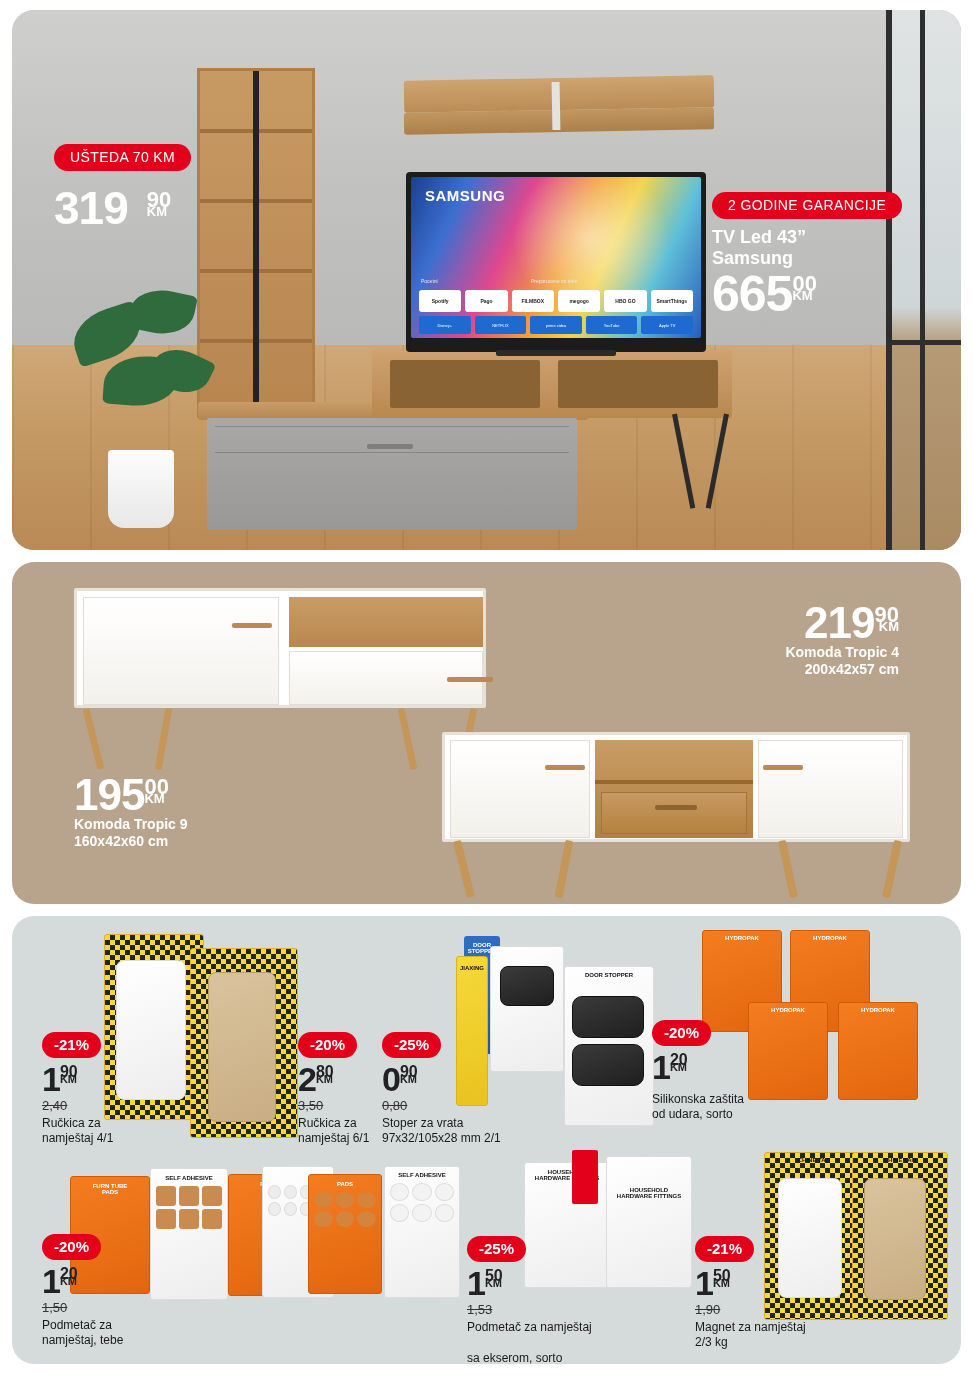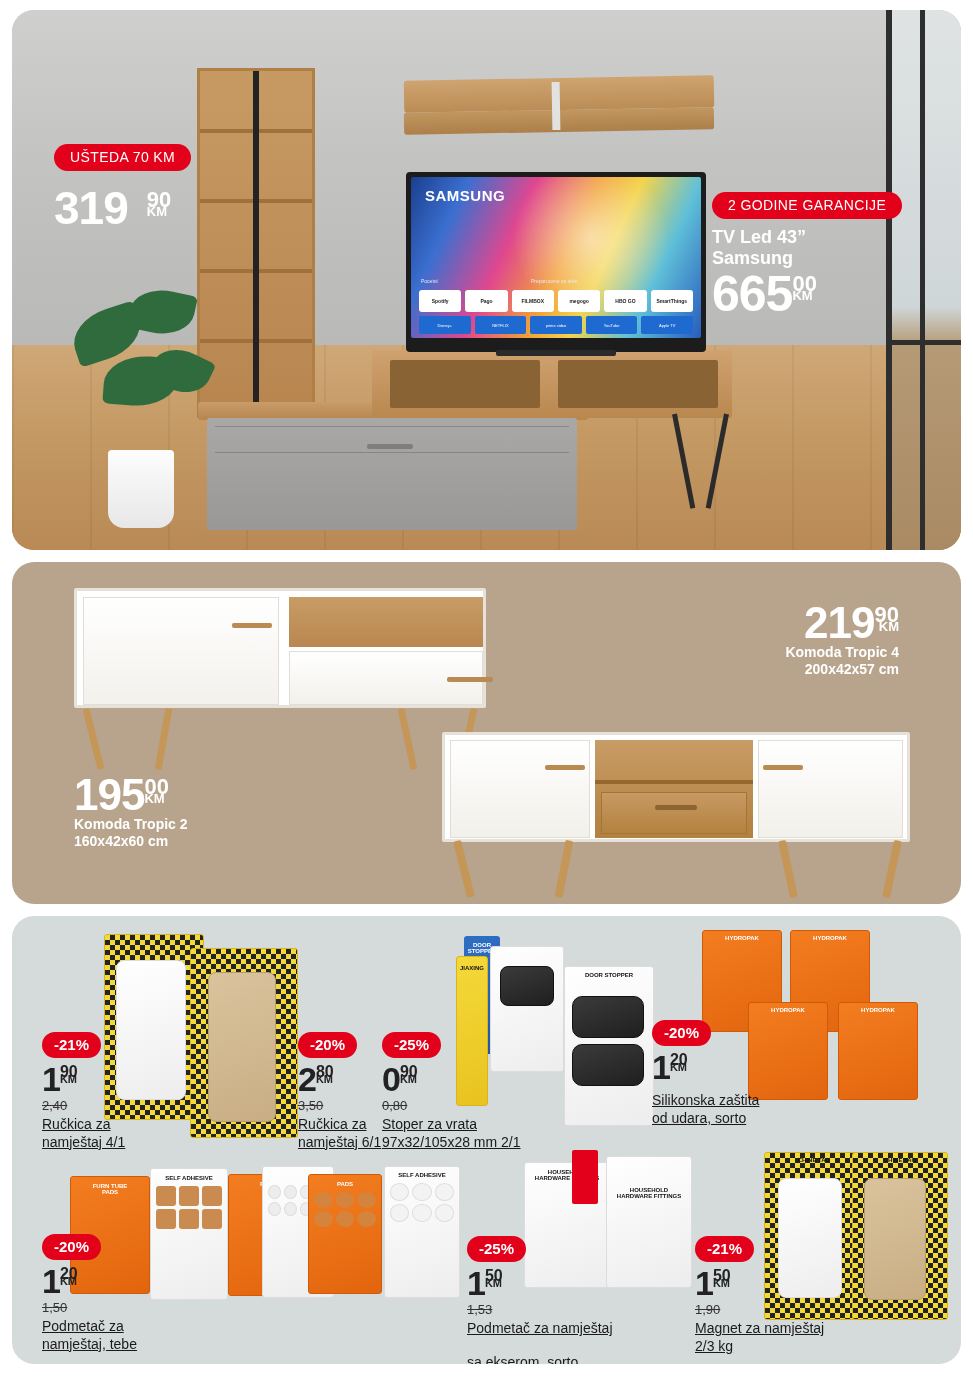--- a/index.html
+++ b/index.html
@@ -243,21 +243,21 @@
     font-size: 15px; font-weight: bold; padding: 4px 12px 5px 12px;
     display:inline-block;
   }
   .itm { position:absolute; }
   .itm .price-big { color:#222; font-size: 34px; line-height: 1; }
   .itm .price-cents { font-size: 16px; color:#222; }
   .itm .price-km { font-size: 11px; color:#222; }
   .old {
     font-size: 13px; color:#333; text-decoration: line-through; margin-top: 2px;
   }
-  .pname { font-size: 14px; color:#1a1a1a; line-height: 1.25; margin-top: 3px; text-decoration: underline; }
+  .pname { font-size: 12px; color:#1a1a1a; line-height: 1.25; margin-top: 3px; }
 
   
   .ph { position:absolute; border-radius:3px; }
   .pack-yellow { background: linear-gradient(160deg,#f4d93a,#e9c31f); border:1px solid #d8b518; }
   .pack-white { background: linear-gradient(160deg,#ffffff,#ededed); border:1px solid #dcdcdc; }
   .pack-orange { background: linear-gradient(160deg,#f47d20,#e2650d); border:1px solid #cf5b08; }
   .pack-dark { background: linear-gradient(160deg,#3b3b3b,#1f1f1f); border:1px solid #111; }
   .pack-kraft { background: linear-gradient(160deg,#d9c39d,#c9ae84); border:1px solid #b89c71; }
   .pack-blue { background: linear-gradient(160deg,#2e6fc4,#2357a0); }
   .chk {
@@ -412,21 +412,21 @@
     </div>
 
     <div class="p2-price-l">
       <div class="price-wrap">
         <span class="price-big">195</span>
         <span class="price-sup">
           <span class="price-cents">00</span>
           <span class="price-km">KM</span>
         </span>
       </div>
-      <div class="p2-title">Komoda Tropic 2</div>
+      <div class="p2-title">Komoda Tropic 9</div>
       <div class="p2-title">160x42x60 cm</div>
     </div>
   </div>
 
   <div class="panel3">
 
     <div class="ph pack-yellow chk" style="left:92px; top:18px; width:100px; height:186px;"></div>
     <div class="ph pack-white" style="left:104px; top:44px; width:70px; height:140px; border-radius:8px;"></div>
     <div class="ph pack-yellow chk" style="left:178px; top:32px; width:108px; height:190px;"></div>
     <div class="ph pack-kraft" style="left:196px; top:56px; width:68px; height:150px; border-radius:8px;"></div>

